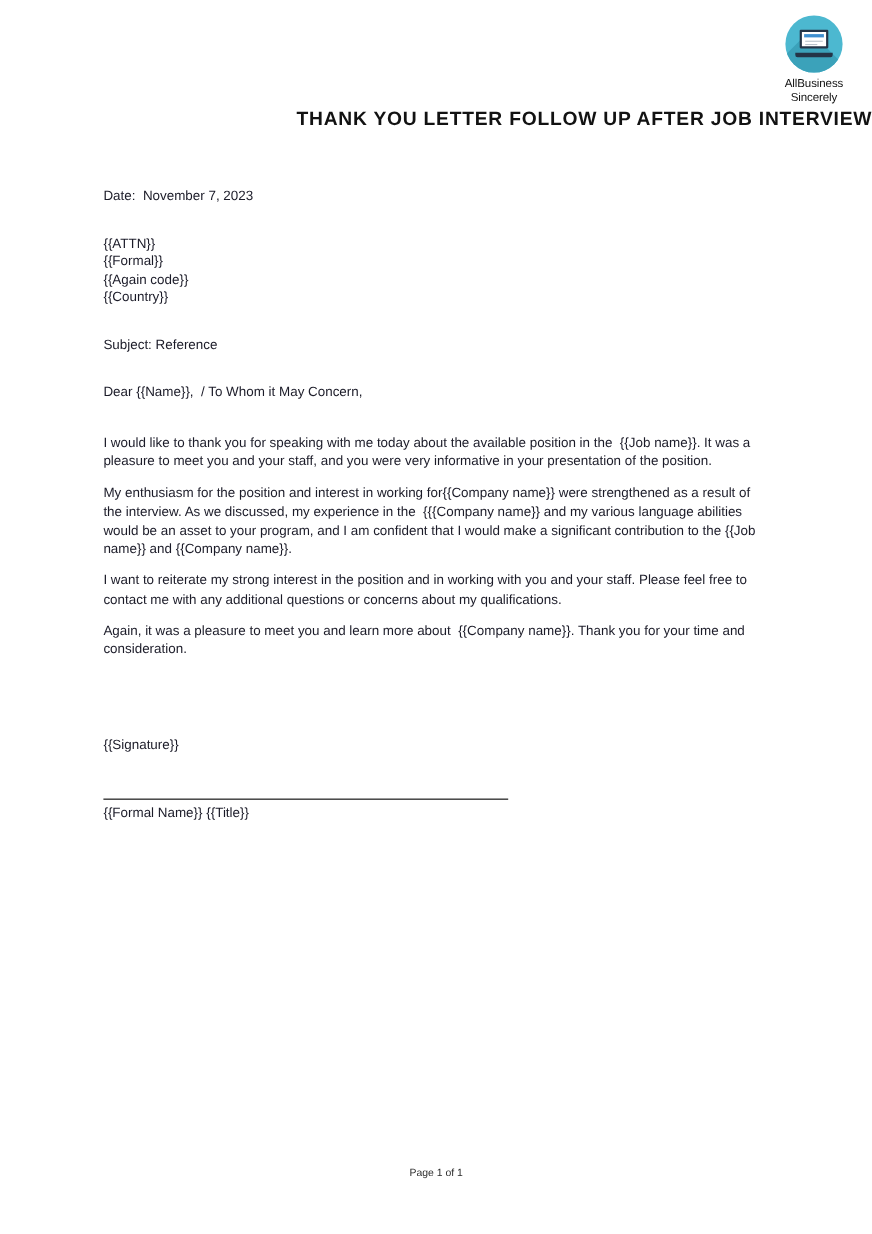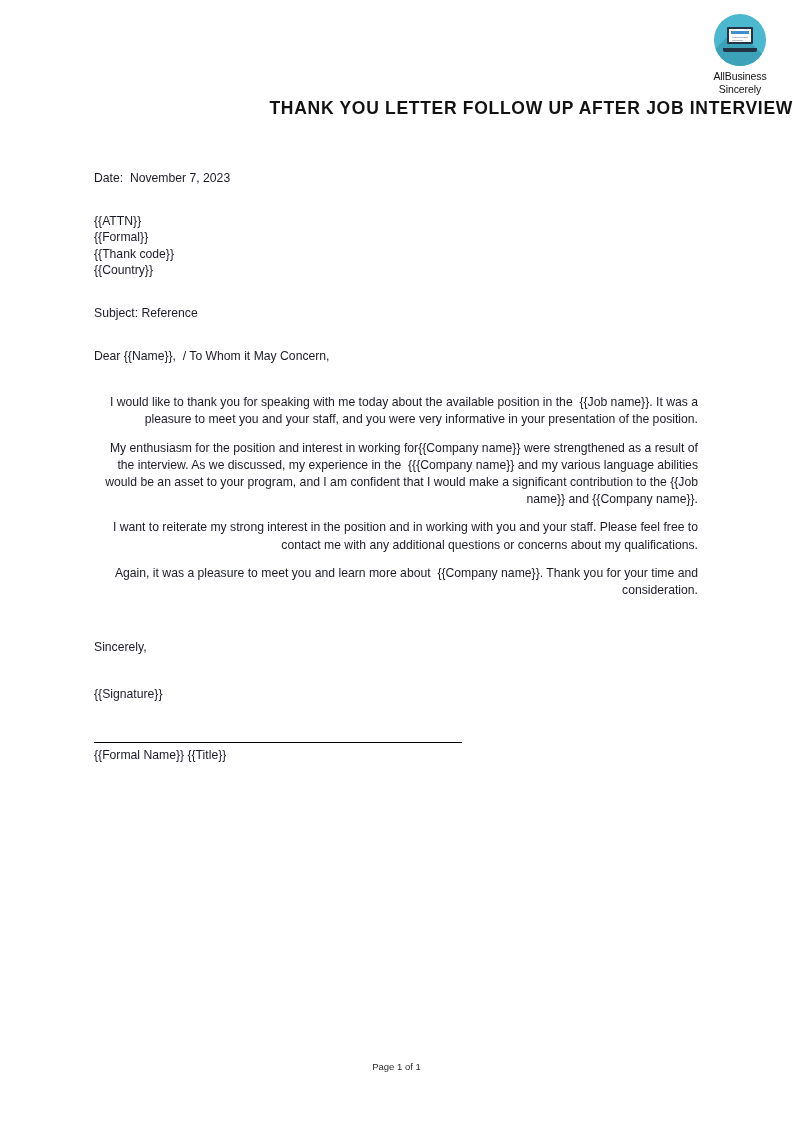--- a/index.html
+++ b/index.html
@@ -127,21 +127,20 @@
   }
   .line { white-space: pre-wrap; }
   .gap-m  { height: 26px; }
   .gap-l  { height: 30px; }
   .gap-xl { height: 40px; }
 
   .para {
     margin: 0 0 11px 0;
     line-height: 17.2px;
     white-space: pre-wrap;
-    text-align: right;
   }
   .para:last-child { margin-bottom: 0; }
 
   .addr-line { white-space: pre-wrap; }
 
   
   .sig-rule {
     width: 368px;
     height: 0;
     border-top: 1.4px solid #000000;
@@ -187,21 +186,21 @@
 
 <div class="letter">
 
   <div class="line">Date:  November 7, 2023</div>
 
   <div class="gap-m"></div>
 
   <div>
     <div class="addr-line">{{ATTN}}</div>
     <div class="addr-line">{{Formal}}</div>
-    <div class="addr-line">{{Thank code}}</div>
+    <div class="addr-line">{{Again code}}</div>
     <div class="addr-line">{{Country}}</div>
   </div>
 
   <div class="gap-m"></div>
 
   <div class="line">Subject: Reference</div>
 
   <div class="gap-m"></div>
 
   <div class="line">Dear {{Name}},  / To Whom it May Concern,</div>
@@ -210,21 +209,20 @@
 
   <div>
     <p class="para">I would like to thank you for speaking with me today about the available position in the  {{Job name}}. It was a pleasure to meet you and your staff, and you were very informative in your presentation of the position.</p>
     <p class="para">My enthusiasm for the position and interest in working for{{Company name}} were strengthened as a result of the interview. As we discussed, my experience in the  {{{Company name}} and my various language abilities would be an asset to your program, and I am confident that I would make a significant contribution to the {{Job name}} and {{Company name}}.</p>
     <p class="para">I want to reiterate my strong interest in the position and in working with you and your staff. Please feel free to contact me with any additional questions or concerns about my qualifications.</p>
     <p class="para">Again, it was a pleasure to meet you and learn more about  {{Company name}}. Thank you for your time and consideration.</p>
   </div>
 
   <div class="gap-xl"></div>
 
-  <div class="line">Sincerely,</div>
 
   <div class="gap-l"></div>
 
   <div class="line">{{Signature}}</div>
 
   <div class="gap-xl"></div>
 
   <div class="sig-rule"></div>
   <div class="line">{{Formal Name}} {{Title}}</div>
 

